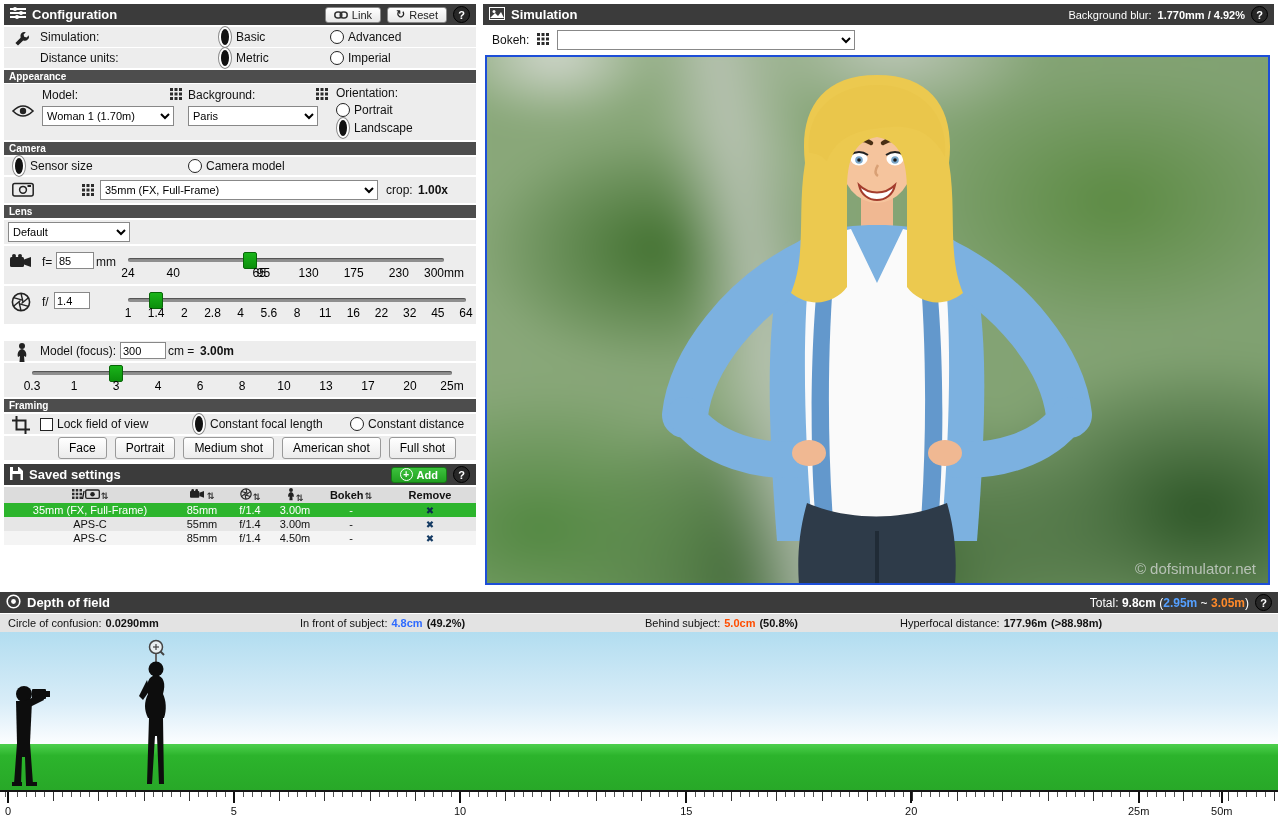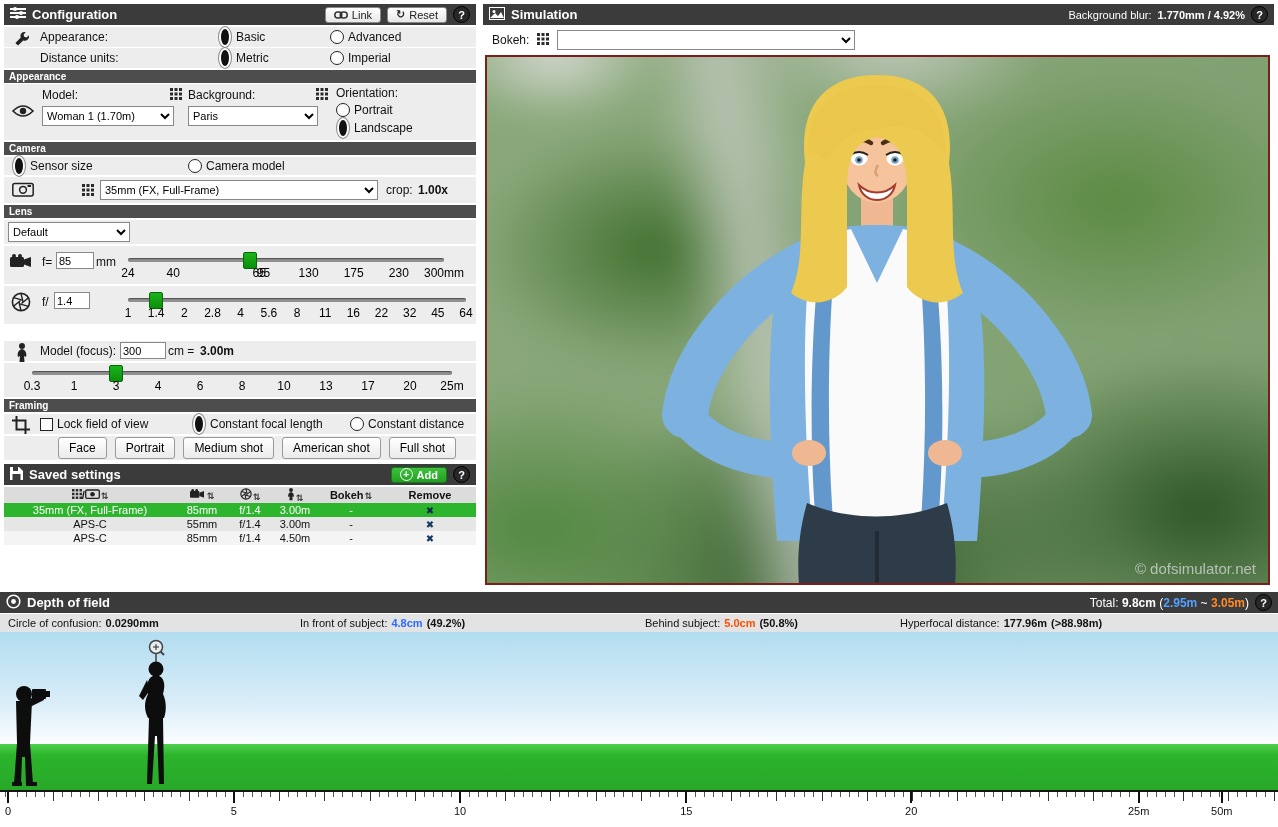--- a/index.html
+++ b/index.html
@@ -63,21 +63,21 @@
   #saved-table tr.r-odd td{background:#f4f4f4}
   #saved-table tr.r-even td{background:#e6e6e6}
   #saved-table tr.selected td{background:#2db52d;color:#fff}
   .sort-icon{font-size:9px;color:#333;cursor:pointer;margin-left:1px}
   .remove-cell{color:#143a63;font-weight:bold;font-size:10px;cursor:pointer}
   #saved-table tr.selected .remove-cell{color:#0d2c4d}
 
   
   #sim-panel .bokeh-row{position:absolute;top:21px;left:0;width:100%;height:30px;background:#fff;
     display:flex;align-items:center;gap:8px;padding-left:9px;box-sizing:border-box}
-  #sim-image{position:absolute;top:51px;left:2px;width:785px;height:530px;border:2px solid #7f1d1d;
+  #sim-image{position:absolute;top:51px;left:2px;width:785px;height:530px;border:2px solid #1d4ed8;
     box-sizing:border-box;overflow:hidden;background:#7e9c6e}
   .sim-bg{position:absolute;inset:-34px;filter:blur(16px);
     background-image:
       radial-gradient(160px 100px at 12% 5%, #d7dbd4 0%, rgba(215,219,212,0) 70%),
       radial-gradient(220px 120px at 52% 3%, #c2cabe 0%, rgba(194,202,190,0) 70%),
       linear-gradient(80deg, rgba(190,198,186,0) 30%, rgba(192,200,188,.85) 38%, rgba(190,198,186,0) 47%),
       radial-gradient(260px 170px at 24% 38%, #41702f 0%, rgba(65,112,47,0) 70%),
       radial-gradient(300px 190px at 78% 30%, #5b8a42 0%, rgba(91,138,66,0) 70%),
       radial-gradient(340px 220px at 88% 82%, #2c5526 0%, rgba(44,85,38,0) 70%),
       radial-gradient(300px 200px at 10% 85%, #518740 0%, rgba(81,135,64,0) 70%),
@@ -150,21 +150,21 @@
     </button>
     <div class="help-circle">?</div>
   </div>
 
   <div class="cfg-row" style="top:23px;height:20px">
     <span class="abs" style="left:10px;top:4px">
       <svg width="16" height="16" viewBox="0 0 16 16">
           <path fill="#222" d="M14.8 4.2a4.2 4.2 0 0 1-5.6 5.2L4 14.6 1.4 12l5.2-5.2A4.2 4.2 0 0 1 11.8 1.2L9.6 3.4l.6 2.4 2.4.6z"></path>
         </svg>
     </span>
-    <span class="abs" style="left:36px;top:3px">Appearance:</span>
+    <span class="abs" style="left:36px;top:3px">Simulation:</span>
     <span class="opt" style="left:214px">
       <span class="radio sel"></span>
       <span>Basic</span>
     </span>
     <span class="opt" style="left:326px">
       <span class="radio"></span>
       <span>Advanced</span>
     </span>
   </div>
   <div class="cfg-row" style="top:44px;height:20px">

